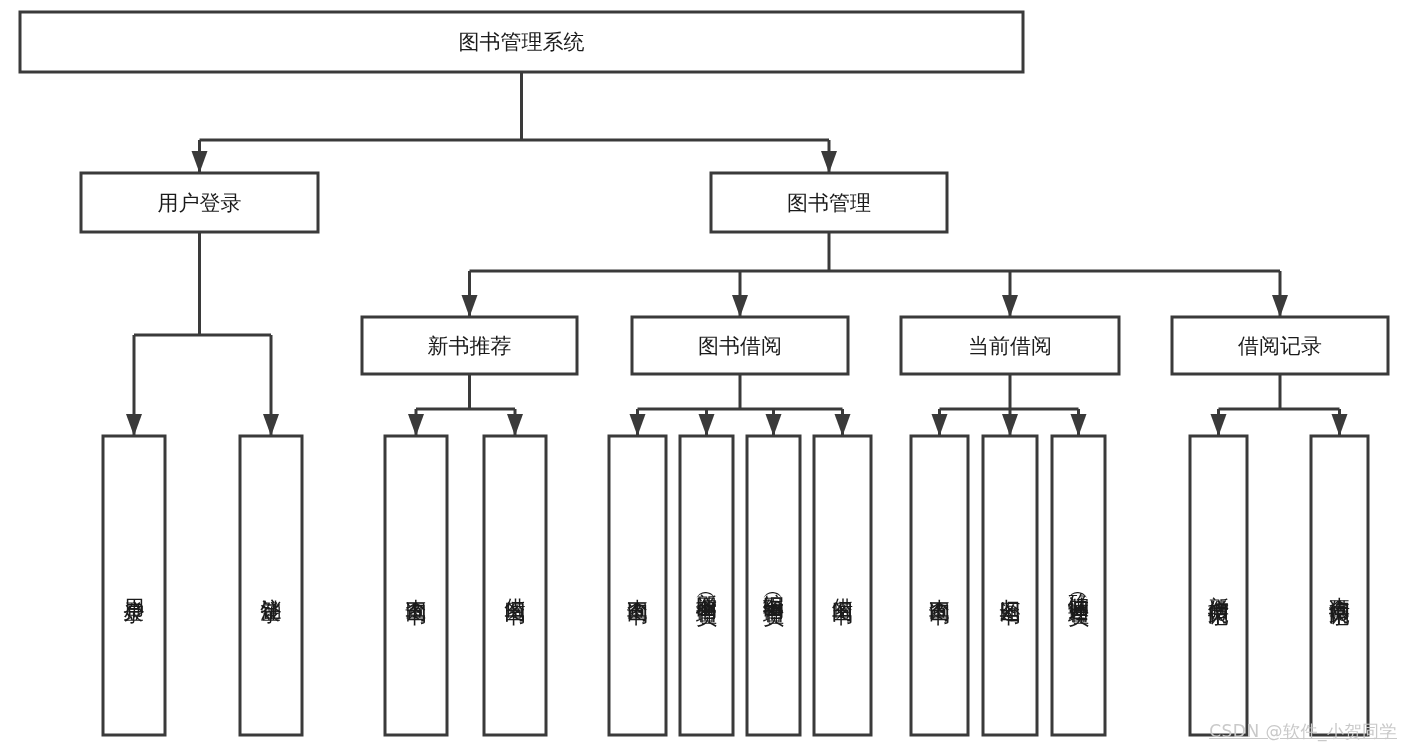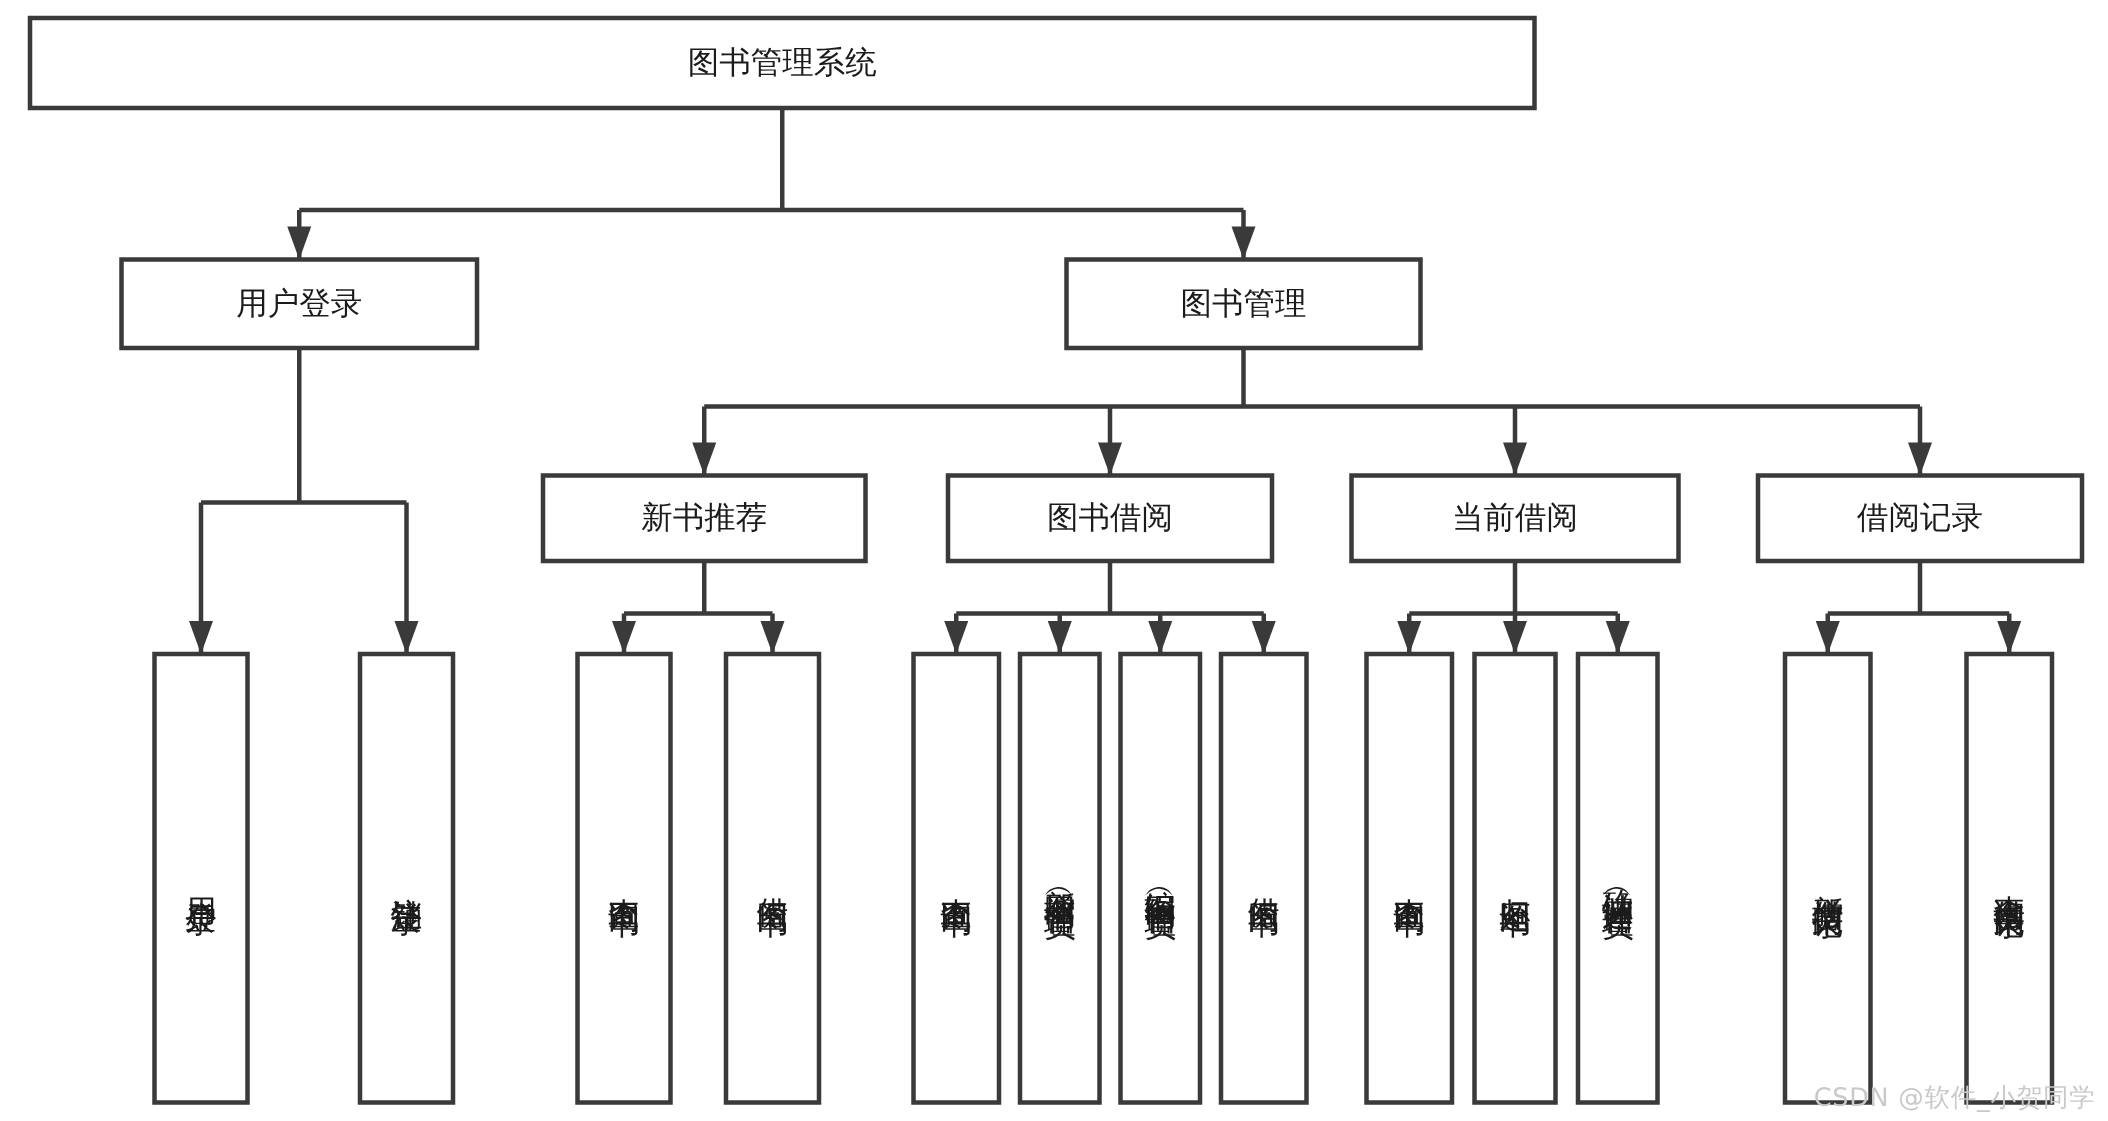--- a/index.html
+++ b/index.html
@@ -56,20 +56,21 @@
   .watermark {
     position: absolute;
     right: 8px;
     bottom: 4px;
     color: #c9c9c9;
     font-size: 17px;
     font-family: "DejaVu Sans", "Liberation Sans", sans-serif;
     white-space: nowrap;
     letter-spacing: 0.5px;
     user-select: none;
+    text-decoration: underline;
   }
 </style>
 </head>
 <body>
 
 <svg id="diagram" viewBox="0 0 1405 747" xmlns="http://www.w3.org/2000/svg">
   <g id="edges-layer">
       <line x1="521.5" y1="72" x2="521.5" y2="140" class="edge-line"></line>
       <line x1="199.5" y1="140" x2="829" y2="140" class="edge-line"></line>
       <line x1="199.5" y1="140" x2="199.5" y2="173" class="edge-line"></line>

